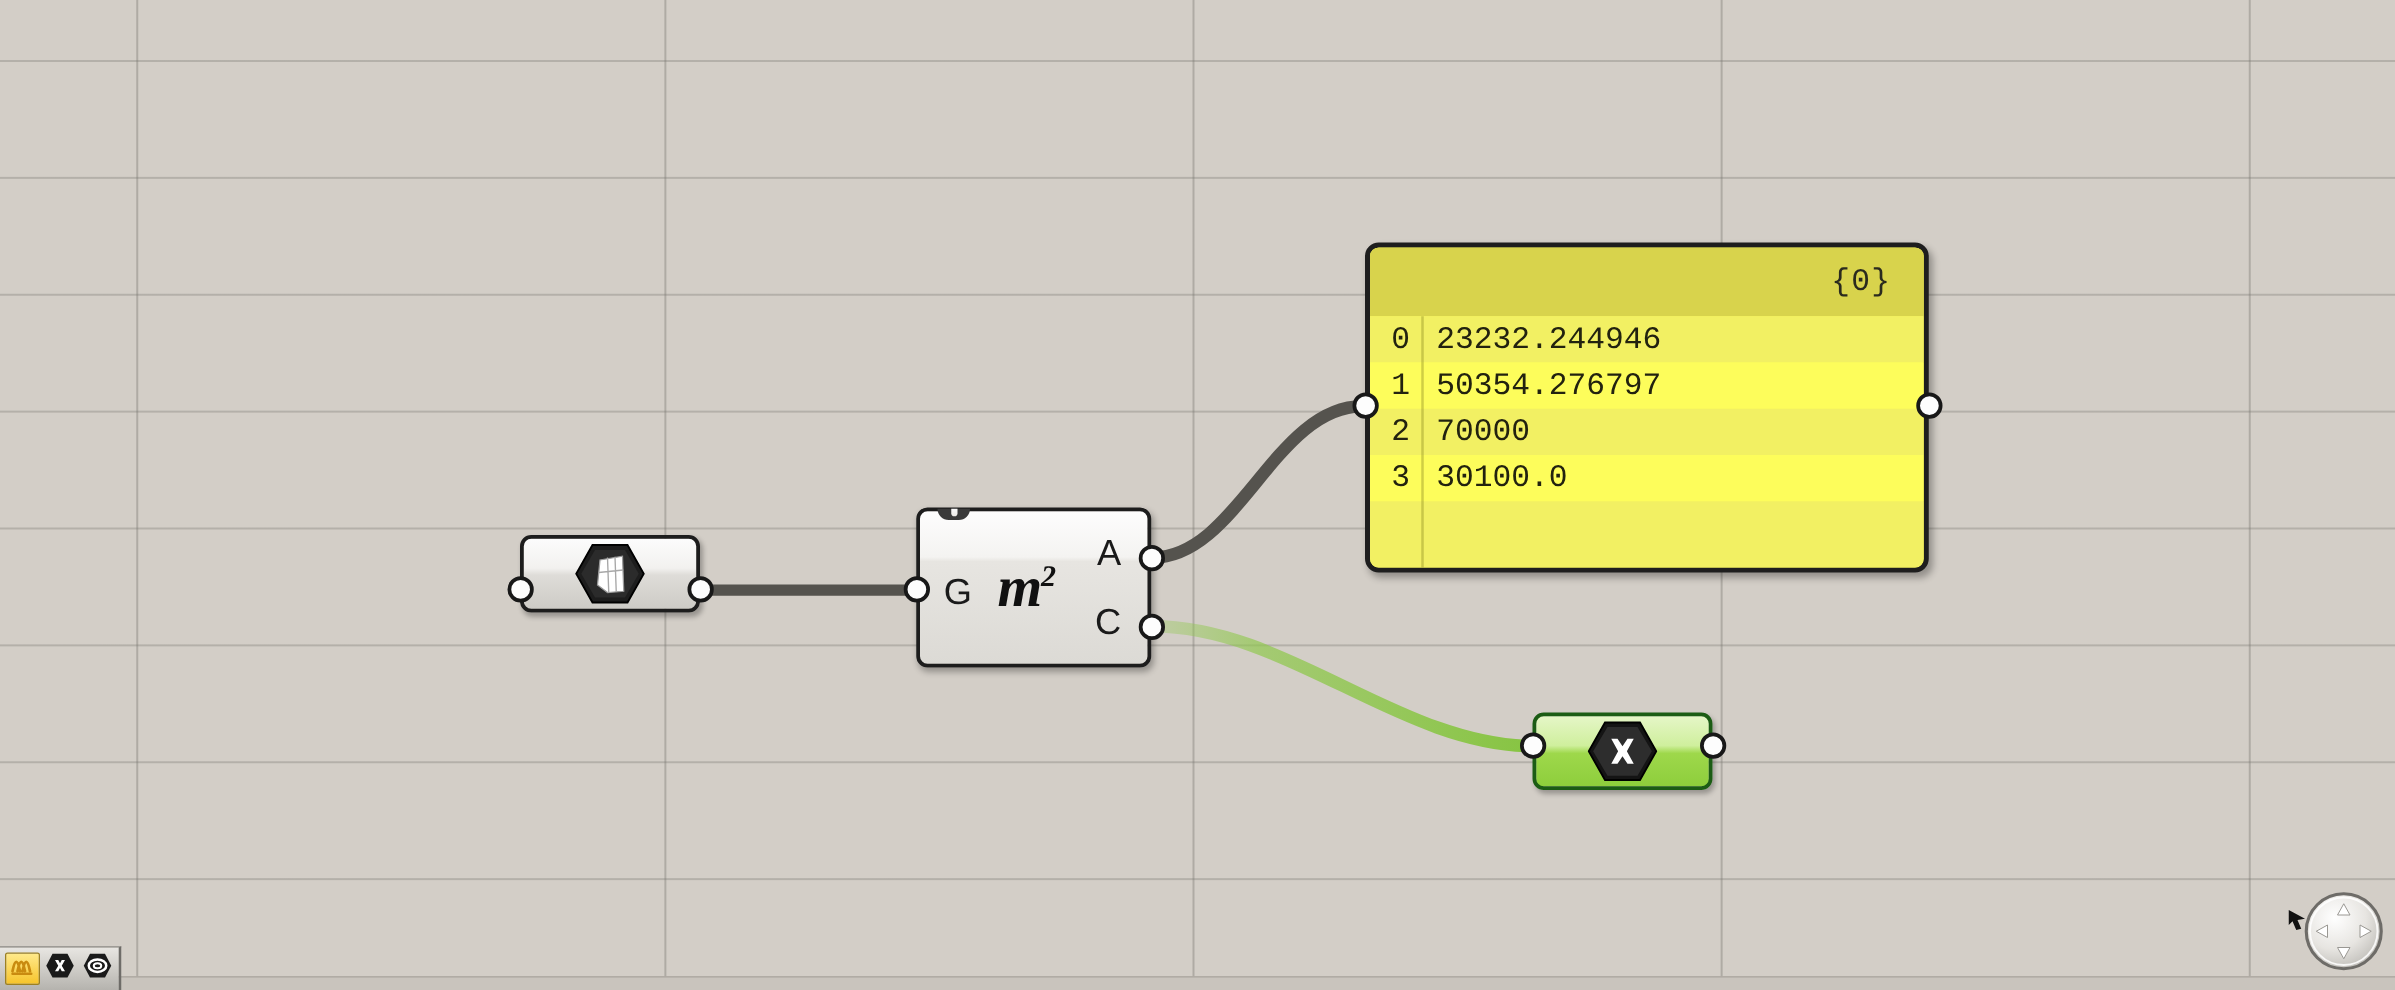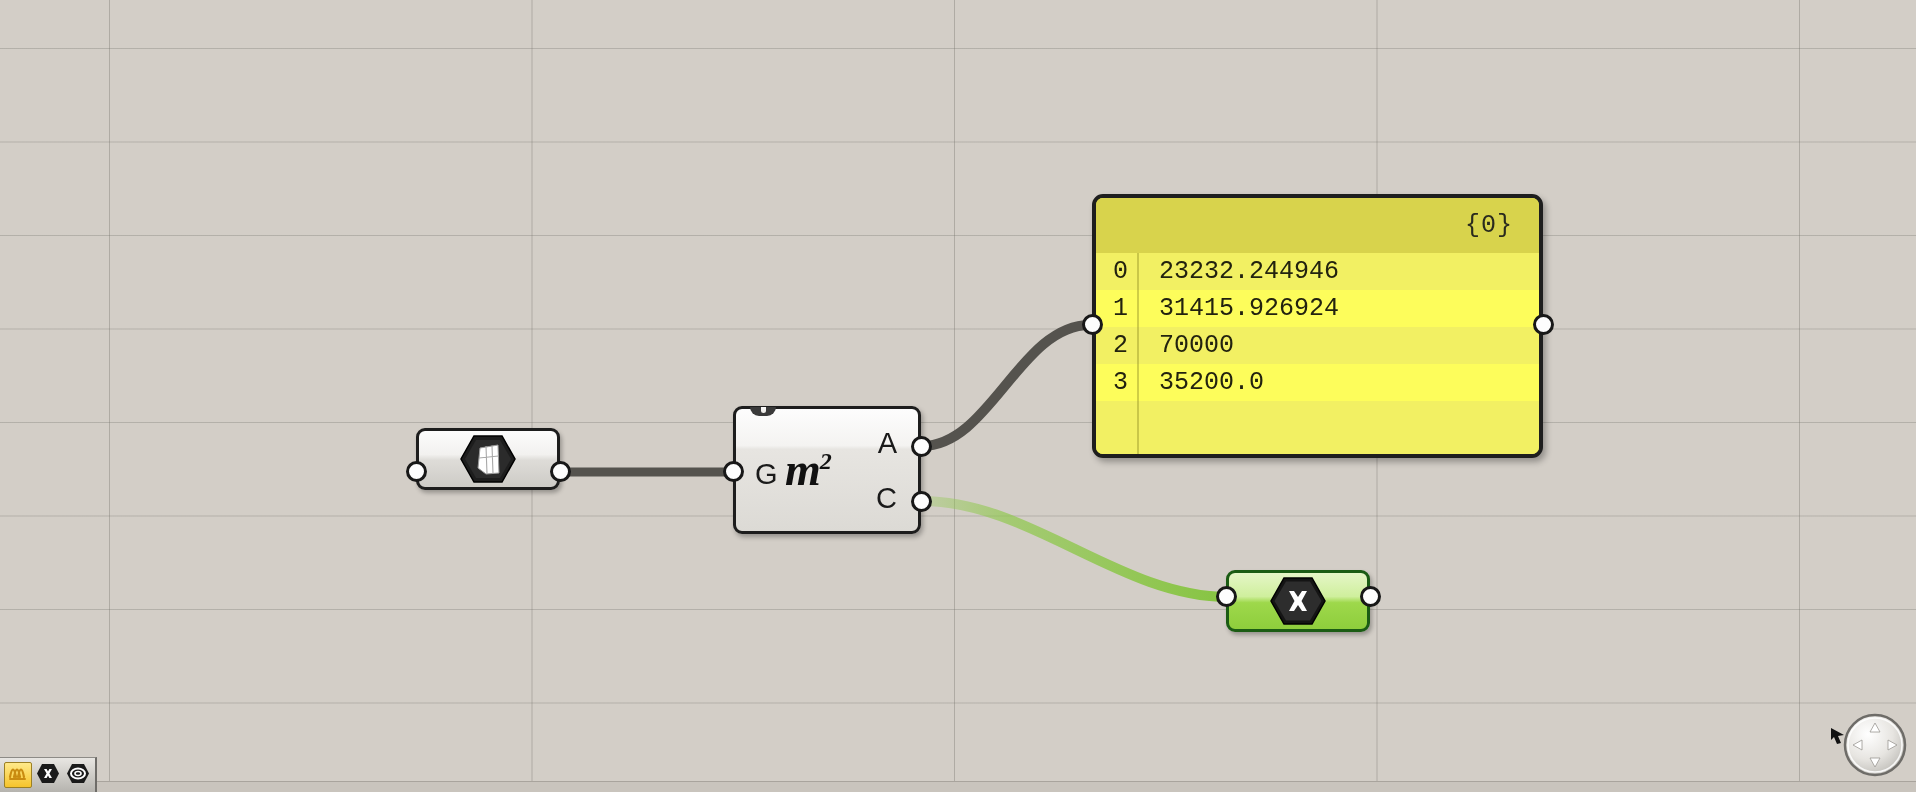--- a/index.html
+++ b/index.html
@@ -80,21 +80,21 @@
   
   .component {
     border-radius: 9px;
     border: 3px solid #1d1d1d;
     box-shadow: 2px 3px 5px rgba(0,0,0,0.30);
     background: linear-gradient(to bottom,#fdfdfd 0%, #f4f3f1 30%, #e7e5e1 33%, #dcdad5 100%);
     z-index: 5;
   }
   .comp-icon {
     position: absolute;
-    left: 49px;
+    left: 62px;
     top: 50%;
     transform: translateY(-50%);
     font-family: "Liberation Serif", serif;
     font-style: italic;
     font-weight: bold;
     font-size: 46px;
     color: #111;
     letter-spacing: -1px;
     line-height: 1;
   }
@@ -173,21 +173,21 @@
   .panel-row:nth-child(odd)  { background: #fdfd5b; }
   .panel-row:nth-child(even) { background: #f2f063; }
   .row-index {
     width: 41px;
     text-align: right;
     padding-right: 9px;
     box-sizing: border-box;
     color: #22220f;
   }
   .row-value {
-    padding-left: 22px;
+    padding-left: 12px;
     white-space: pre;
   }
   .panel-divider {
     position: absolute;
     left: 41px;
     top: 0;
     bottom: 0;
     width: 2px;
     background: rgba(150,148,40,0.45);
     pointer-events: none;
@@ -314,29 +314,29 @@
 
     <div class="panel-rows">
       <div class="panel-divider"></div>
 
       <div class="panel-row">
         <span class="row-index">0</span>
         <span class="row-value">23232.244946</span>
       </div>
       <div class="panel-row">
         <span class="row-index">1</span>
-        <span class="row-value">31415.926924</span>
+        <span class="row-value">50354.276797</span>
       </div>
       <div class="panel-row">
         <span class="row-index">2</span>
         <span class="row-value">70000</span>
       </div>
       <div class="panel-row">
         <span class="row-index">3</span>
-        <span class="row-value">35200.0</span>
+        <span class="row-value">30100.0</span>
       </div>
 
       <div class="panel-row panel-tail" style="height:64px;"></div>
     </div>
   </div>
   <span class="port" style="left:1082px; top:314px;"></span>
   <span class="port" style="left:1533px; top:314px;"></span>
 
   <div class="node param selected" style="left:1226px; top:570px; width:144px; height:62px;">
     <span class="hex">

